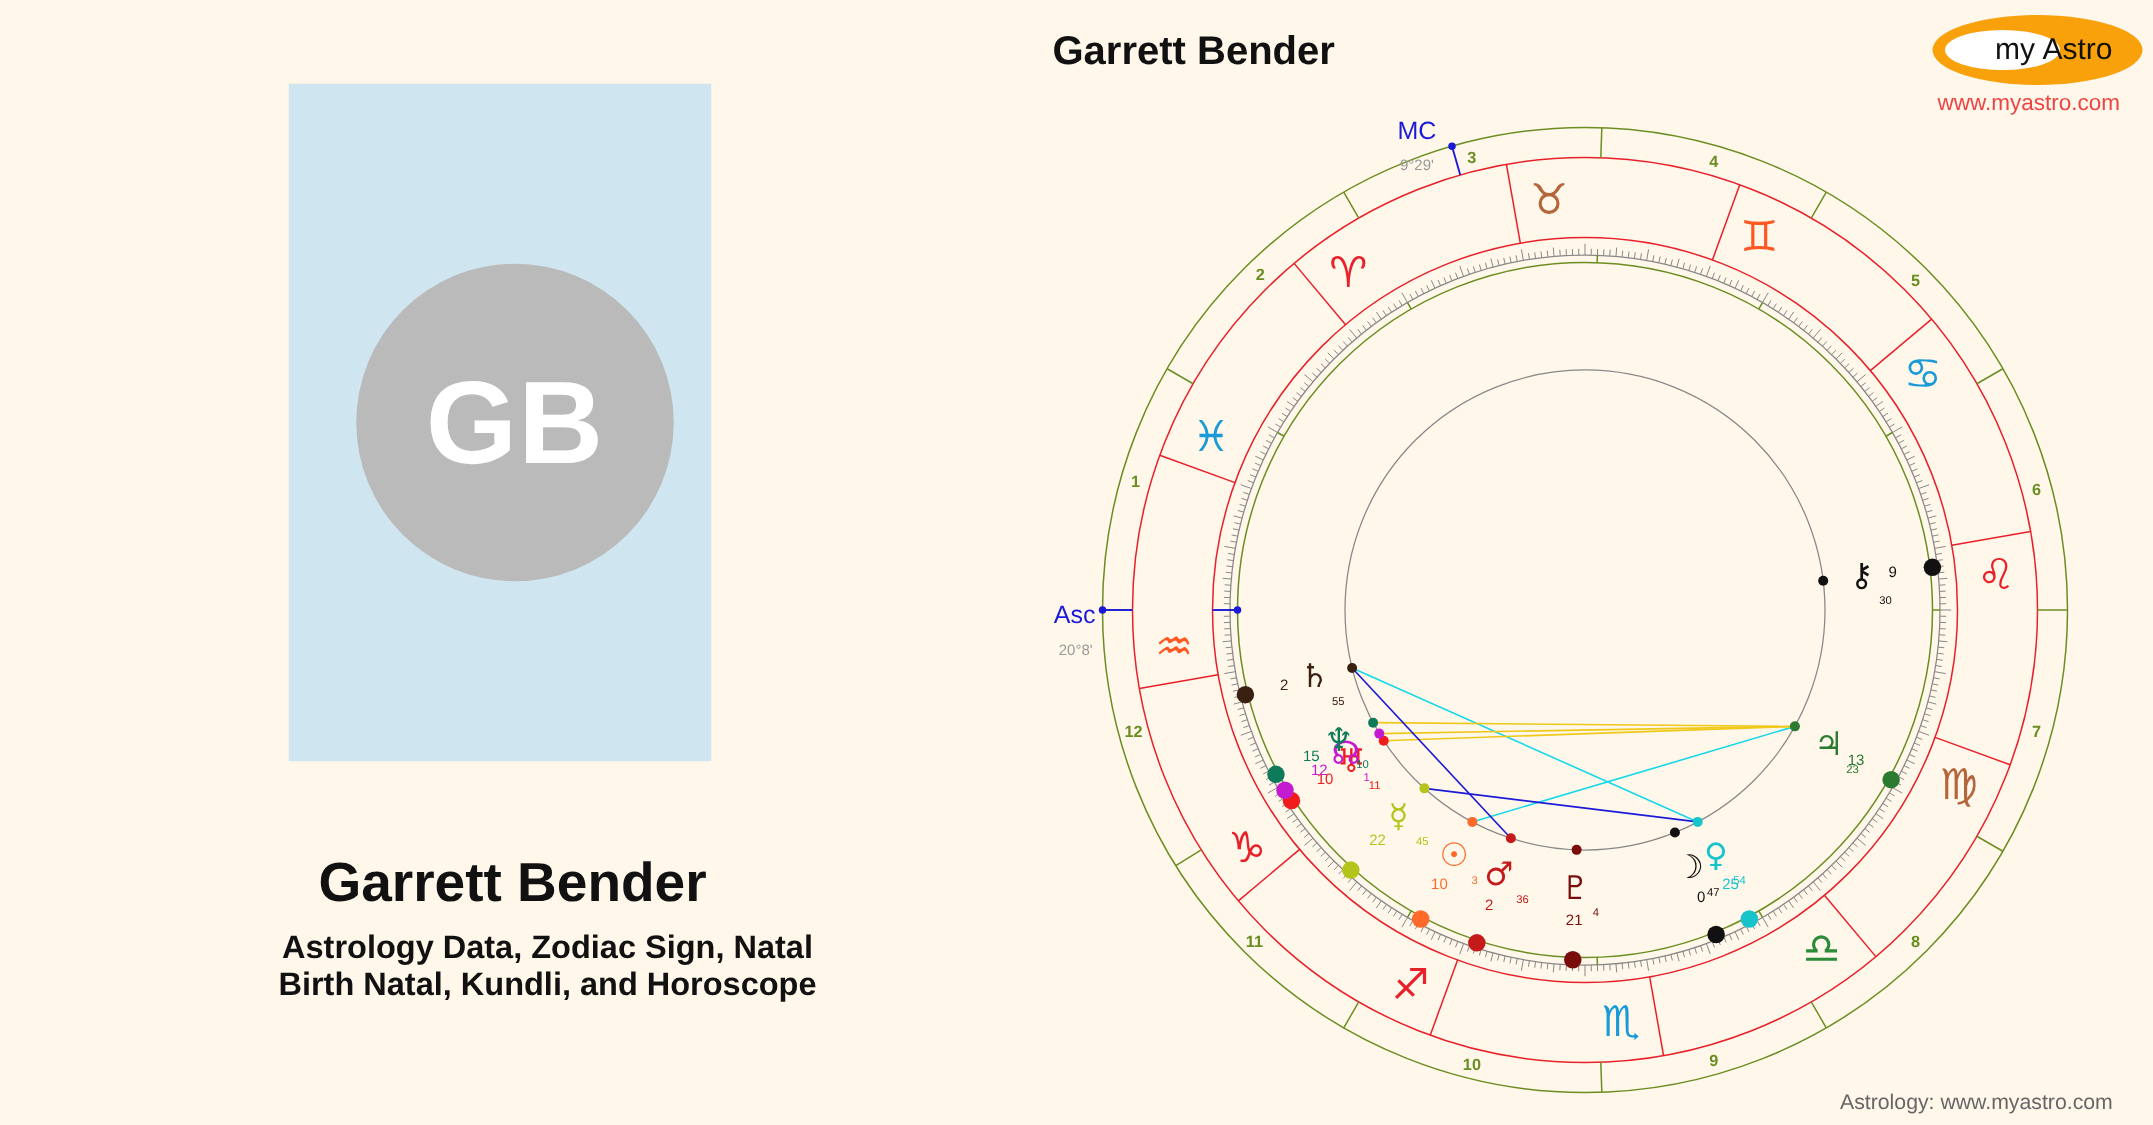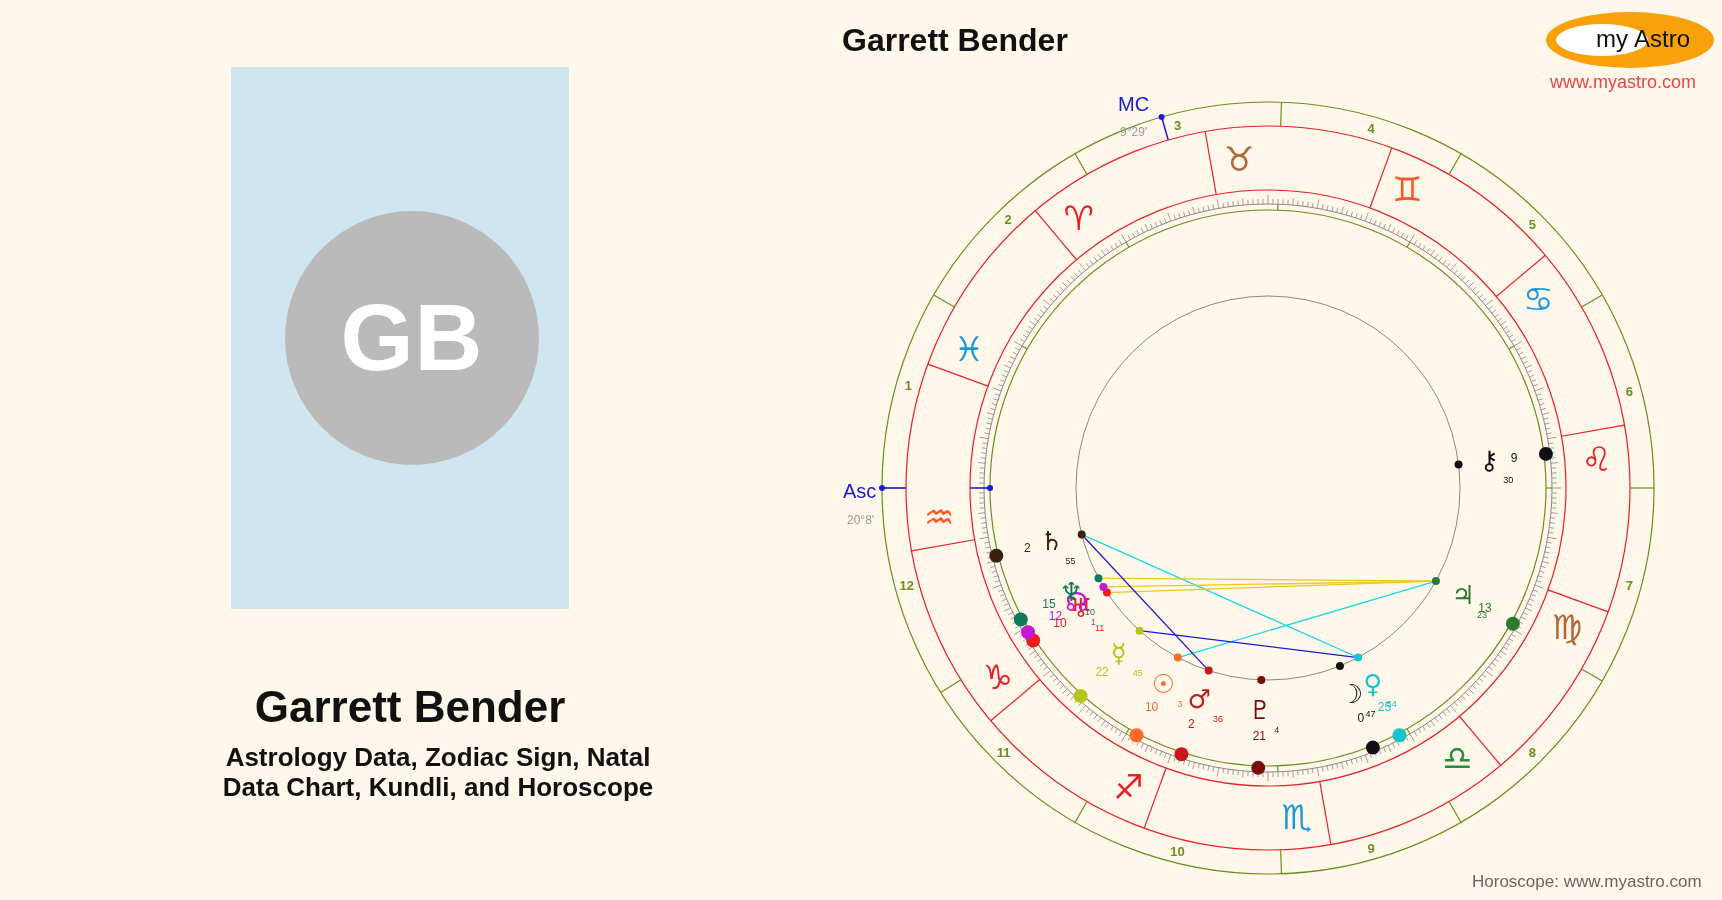--- a/index.html
+++ b/index.html
@@ -39,21 +39,21 @@
 
 <div class="left-panel">
   <div class="photo-box">
     <div class="avatar">
       <span>GB</span>
     </div>
   </div>
   <div class="person-name">Garrett Bender</div>
   <div class="person-sub">
     <div>Astrology Data, Zodiac Sign, Natal</div>
-    <div>Data Chart, Kundli, and Horoscope</div>
+    <div>Birth Natal, Kundli, and Horoscope</div>
   </div>
 </div>
 
 <div class="chart-title">Garrett Bender</div>
 
 <svg class="logo" viewBox="0 0 172 60" width="172" height="60">
   <ellipse cx="86" cy="30" rx="84" ry="28" fill="#f9a10b"></ellipse>
   <ellipse cx="58" cy="30" rx="46" ry="16" fill="#ffffff"></ellipse>
   <text x="52" y="37" font-size="24" font-family="Liberation Sans, sans-serif" fill="#111">my</text>
   <text x="90" y="37" font-size="24" font-family="Liberation Sans, sans-serif" fill="#111">Astro</text>
@@ -570,13 +570,13 @@
       <text x="1514.151445607048" y="461.77640283552336" text-anchor="middle" font-size="12" fill="#111111" font-family="Liberation Sans, sans-serif">9</text>
       <text x="1503.3377918160147" y="482.8231364206521" font-size="9" fill="#111111" font-family="Liberation Sans, sans-serif">30</text>
     </g>
 
   <text x="1118" y="111" font-size="20" fill="#1a1ad8" font-family="Liberation Sans, sans-serif">MC</text>
   <text x="1120" y="136" font-size="12" fill="#999" font-family="Liberation Sans, sans-serif">9°29'</text>
   <text x="843" y="498" font-size="20" fill="#1a1ad8" font-family="Liberation Sans, sans-serif">Asc</text>
   <text x="847" y="524" font-size="12" fill="#999" font-family="Liberation Sans, sans-serif">20°8'</text>
 </svg>
 
-<div class="copyright">Horoscope: www.myastro.com</div>
+<div class="copyright">Astrology: www.myastro.com</div>
 
 </body></html>

